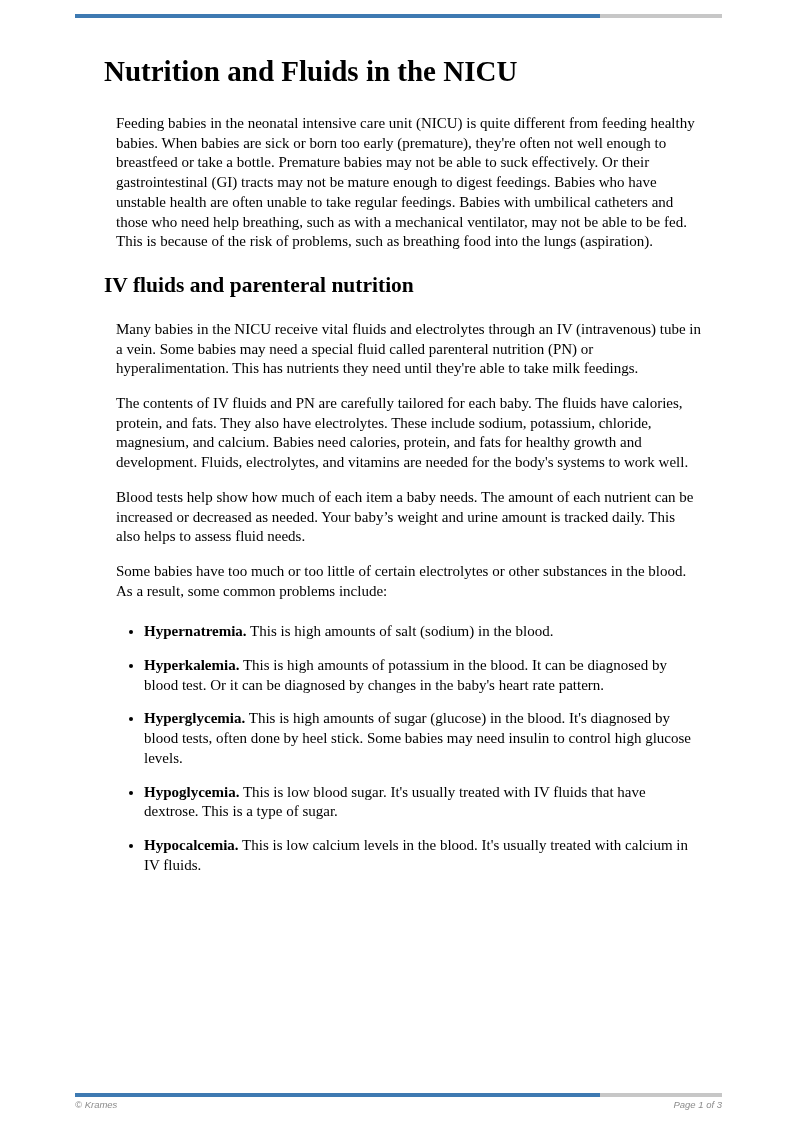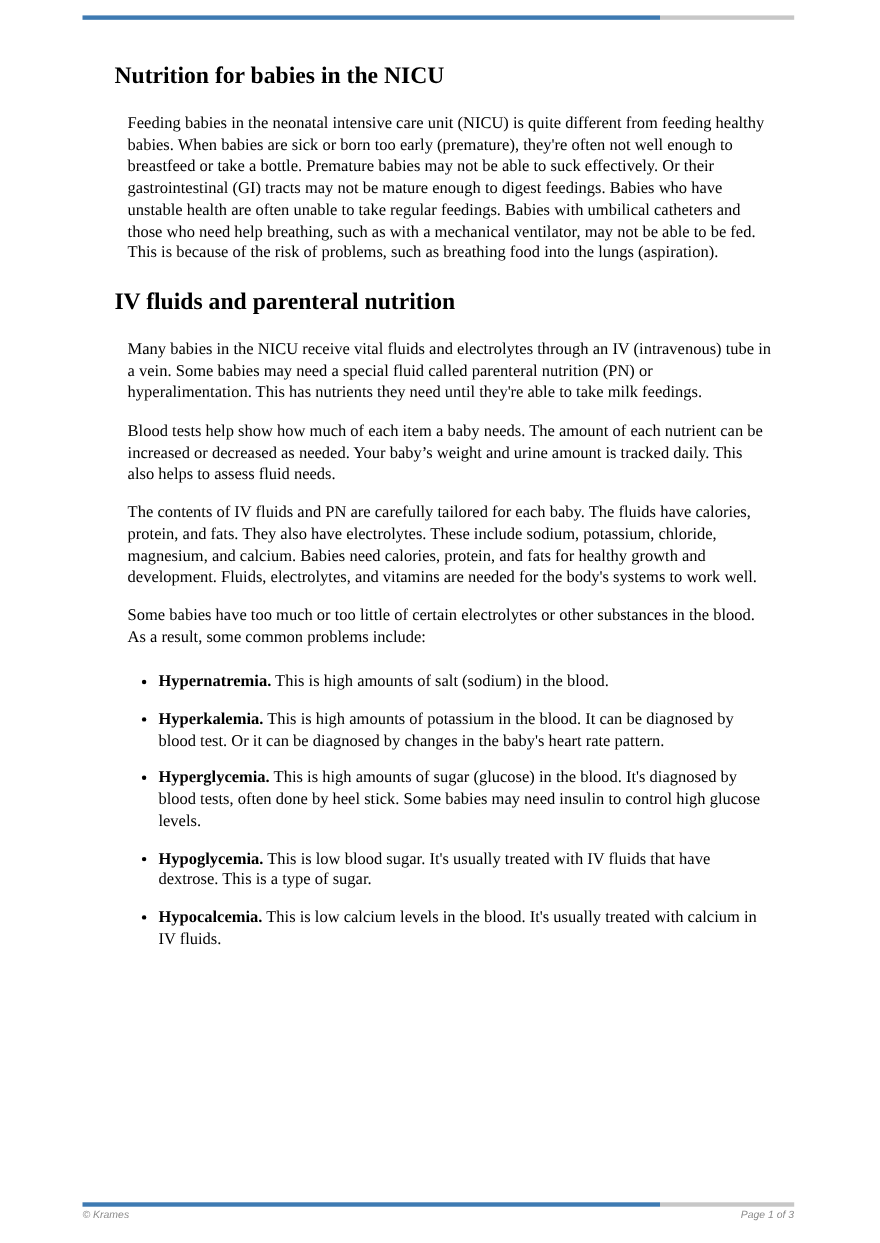--- a/index.html
+++ b/index.html
@@ -79,28 +79,28 @@
 
 <div class="page">
 
   <div class="accent-bar top">
     <div class="seg-blue" style="background: rgb(62, 122, 178);"></div>
     <div class="seg-gray" style="background: rgb(199, 199, 199);"></div>
   </div>
 
   <div class="content">
 
+    <h1 class="doc-title">Nutrition and Fluids in the NICU</h1>
 
-    <h2 class="section-heading first">Nutrition for babies in the NICU</h2>
     <p class="body-text">Feeding babies in the neonatal intensive care unit (NICU) is quite different from feeding healthy babies. When babies are sick or born too early (premature), they're often not well enough to breastfeed or take a bottle. Premature babies may not be able to suck effectively. Or their gastrointestinal (GI) tracts may not be mature enough to digest feedings. Babies who have unstable health are often unable to take regular feedings. Babies with umbilical catheters and those who need help breathing, such as with a mechanical ventilator, may not be able to be fed. This is because of the risk of problems, such as breathing food into the lungs (aspiration).</p>
 
     <h2 class="section-heading">IV fluids and parenteral nutrition</h2>
     <p class="body-text">Many babies in the NICU receive vital fluids and electrolytes through an IV (intravenous) tube in a vein. Some babies may need a special fluid called parenteral nutrition (PN) or hyperalimentation. This has nutrients they need until they're able to take milk feedings.</p>
+    <p class="body-text">The contents of IV fluids and PN are carefully tailored for each baby. The fluids have calories, protein, and fats. They also have electrolytes. These include sodium, potassium, chloride, magnesium, and calcium. Babies need calories, protein, and fats for healthy growth and development. Fluids, electrolytes, and vitamins are needed for the body's systems to work well.</p>
     <p class="body-text">Blood tests help show how much of each item a baby needs. The amount of each nutrient can be increased or decreased as needed. Your baby’s weight and urine amount is tracked daily. This also helps to assess fluid needs.</p>
-    <p class="body-text">The contents of IV fluids and PN are carefully tailored for each baby. The fluids have calories, protein, and fats. They also have electrolytes. These include sodium, potassium, chloride, magnesium, and calcium. Babies need calories, protein, and fats for healthy growth and development. Fluids, electrolytes, and vitamins are needed for the body's systems to work well.</p>
 
     <p class="body-text">Some babies have too much or too little of certain electrolytes or other substances in the blood. As a result, some common problems include:</p>
 
     <ul class="problem-list">
       <li>
         <span class="term">Hypernatremia.</span><span> This is high amounts of salt (sodium) in the blood.</span>
       </li>
       <li>
         <span class="term">Hyperkalemia.</span><span> This is high amounts of potassium in the blood. It can be diagnosed by blood test. Or it can be diagnosed by changes in the baby's heart rate pattern.</span>
       </li>

